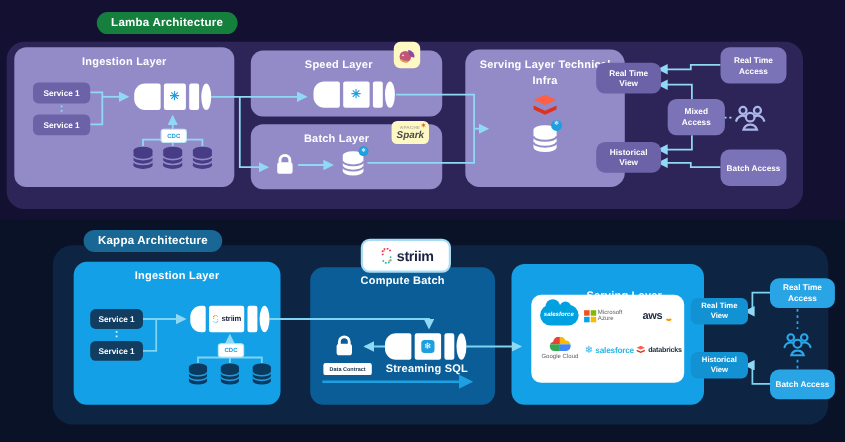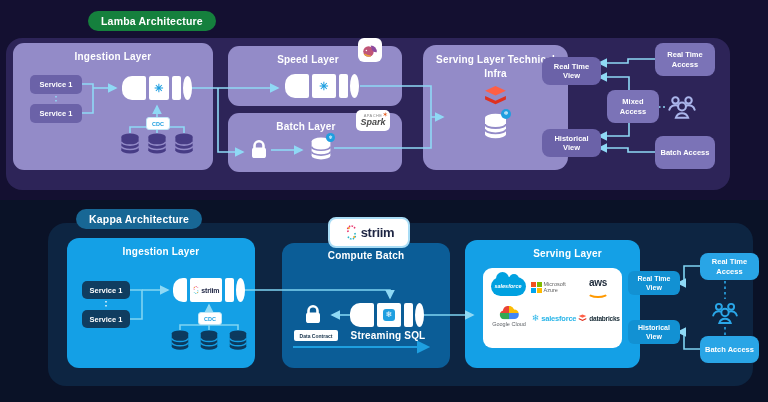--- a/index.html
+++ b/index.html
@@ -41,39 +41,39 @@
   .pinwheel{color:#1e9fe0;font-size:11px;font-weight:700;line-height:1;}
   .flake-chip{width:12px;height:12px;background:#1e9fe0;border-radius:3px;color:#fff;font-size:8px;
               display:flex;align-items:center;justify-content:center;line-height:1;}
   .striim-mini{font-size:7px;font-weight:700;color:#1d2442;letter-spacing:-.2px;}
   
   .cdc{background:#fff;border-radius:3px;color:#1e9fe0;font-weight:700;font-size:5.5px;
        display:flex;align-items:center;justify-content:center;z-index:6;border:1px solid #bfe6f7;}
   .dc-badge{background:#fff;border-radius:2px;color:#16324a;font-weight:700;font-size:5px;
        display:flex;align-items:center;justify-content:center;z-index:6;}
   
-  .logo-card{background:#ffffff;border-radius:5px;z-index:7;display:flex;align-items:center;justify-content:center;}
+  .logo-card{background:#fef9c3;border-radius:5px;z-index:7;display:flex;align-items:center;justify-content:center;}
   .striim-logo{left:328px;top:217px;width:78px;height:27px;background:#fff;border:2px solid #a8dcf5;
        border-radius:8px;z-index:7;display:flex;align-items:center;justify-content:center;gap:2px;}
   .striim-word{font-size:13px;font-weight:700;color:#1d2442;letter-spacing:-.3px;}
   .spark-word{font-size:9px;font-weight:700;color:#4a4a4a;font-style:italic;line-height:1;}
   .spark-pre{font-size:4px;color:#8a8a8a;line-height:1;letter-spacing:.4px;}
   .spark-star{color:#e25a1c;font-size:7px;line-height:1;position:absolute;right:2px;top:1px;}
   
   .vendor-panel{left:483px;top:268px;width:139px;height:80px;background:#fff;border-radius:9px;z-index:5;}
   .vendor{z-index:6;display:flex;align-items:center;justify-content:center;gap:2px;}
   .sf-cloud{width:35px;height:19px;background:#00a1e0;border-radius:10px;position:relative;
             display:flex;align-items:center;justify-content:center;}
   .sf-cloud::before{content:"";position:absolute;top:-5px;left:5px;width:13px;height:13px;background:#00a1e0;border-radius:50%;}
   .sf-cloud::after{content:"";position:absolute;top:-3px;right:7px;width:10px;height:10px;background:#00a1e0;border-radius:50%;}
   .sf-word{position:relative;z-index:1;color:#fff;font-size:5.5px;font-style:italic;font-weight:700;}
   .az-squares{display:grid;grid-template-columns:5px 5px;grid-gap:1px;}
   .az-squares i{width:5px;height:5px;display:block;}
   .az-word{font-size:5.5px;color:#5f5f5f;line-height:1.15;width:30px;font-weight:400;}
-  .aws-wrap{display:flex;flex-direction:column;align-items:center;}
+  .aws-wrap{display:flex;flex-direction:row;align-items:center;}
   .aws-word{font-size:10px;font-weight:700;color:#232f3e;line-height:1;letter-spacing:-.3px;}
   .aws-smile{width:18px;height:7px;border:2px solid transparent;border-bottom:2px solid #f90;border-radius:50%;margin-top:-3px;}
   .g-wrap{display:flex;flex-direction:column;align-items:center;gap:1px;}
   .g-word{font-size:5.5px;color:#5f6368;}
   .snow-word{font-size:7.5px;font-weight:700;color:#29b5e8;letter-spacing:-.2px;}
   .snow-glyph{color:#29b5e8;font-size:9px;line-height:1;}
   .db-word{font-size:6.5px;font-weight:700;color:#162a35;letter-spacing:-.2px;}
   .streaming-sql{z-index:6;color:#fff;font-weight:700;font-size:10px;text-align:center;letter-spacing:.2px;}
   svg.overlay{position:absolute;left:0;top:0;width:768px;height:402px;z-index:4;pointer-events:none;}
   .icon-svg{position:absolute;z-index:6;}
@@ -302,21 +302,21 @@
   <span class="s s1"></span>
   <span class="s s2">
       <span class="flake-chip">❄</span>
     </span>
   <span class="s s3"></span>
     <span class="cap"></span>
 </div>
 <div class="abs streaming-sql" style="left:338px;top:330px;width:100px;">Streaming SQL</div>
 
 <div class="abs panel-b" style="left:465px;top:240px;width:175px;height:128px;"></div>
-<div class="abs box-title" style="left:465px;top:248px;width:205px;">Serving Layer</div>
+<div class="abs box-title" style="left:465px;top:264px;width:205px;">Serving Layer</div>
 <div class="abs vendor-panel"></div>
 <div class="abs vendor" style="left:489px;top:275px;width:38px;height:22px;">
   <span class="sf-cloud">
     <span class="sf-word">salesforce</span>
   </span>
 </div>
 <div class="abs vendor" style="left:530px;top:277px;width:44px;height:20px;">
   <span class="az-squares">
     <i style="background:#f25022"></i>
       <i style="background:#7fba00"></i>

